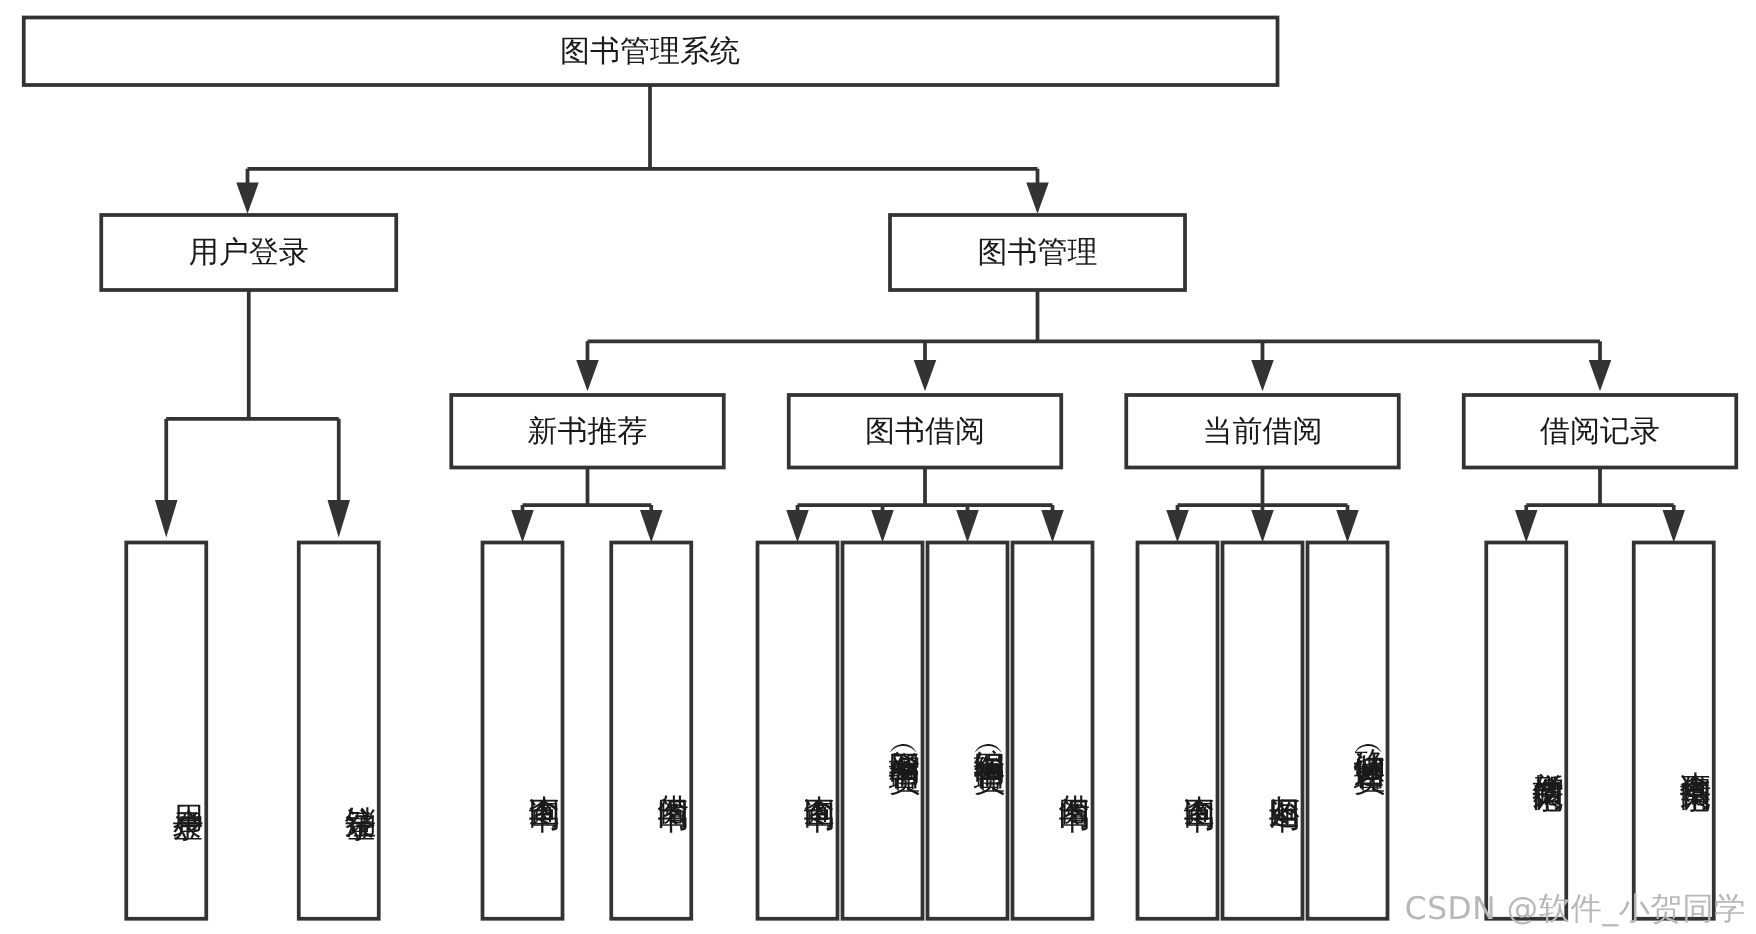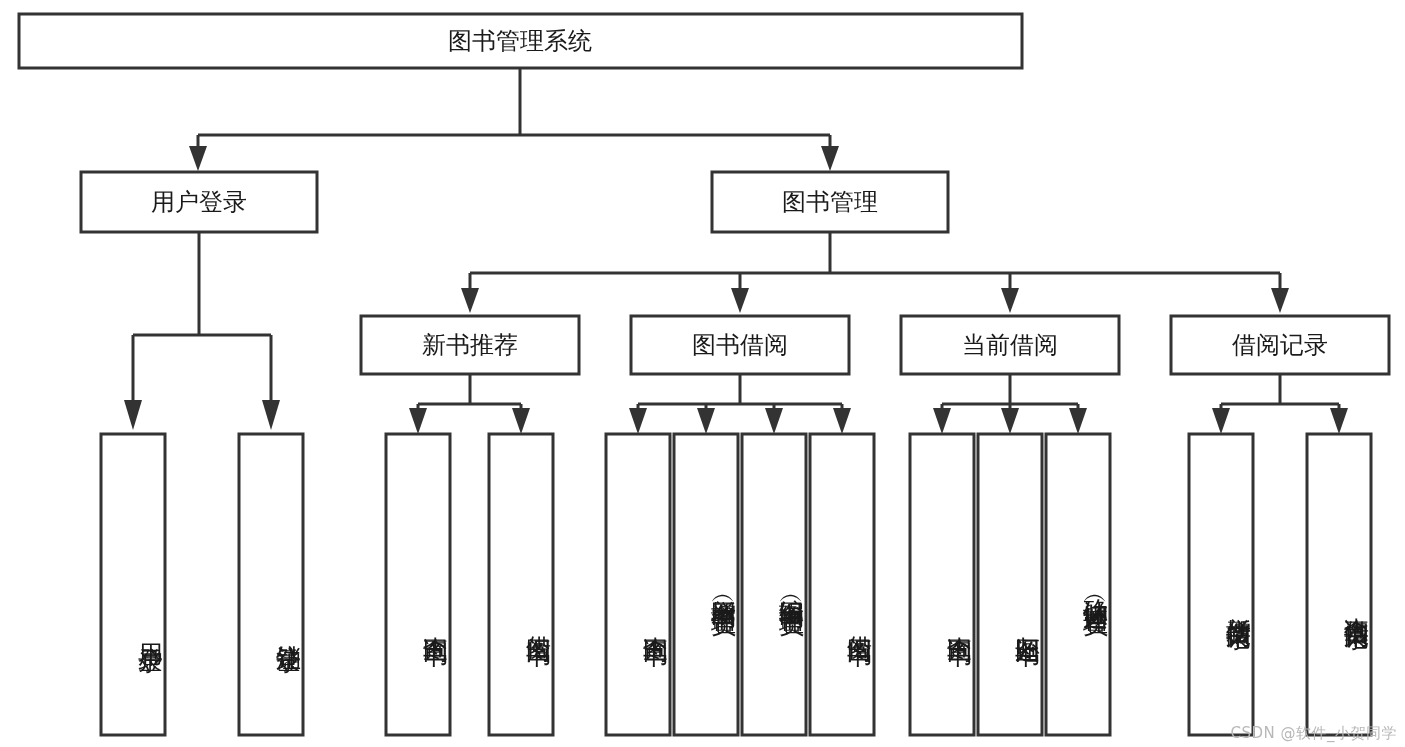--- a/index.html
+++ b/index.html
@@ -63,21 +63,21 @@
     color: #1a1a1a;
     letter-spacing: 2px;
     font-family: "DejaVu Sans", "Liberation Sans", sans-serif;
     white-space: nowrap;
     pointer-events: none;
   }
   .watermark {
     position: absolute;
     right: 8px;
     bottom: 4px;
-    font-size: 15px;
+    font-size: 25px;
     color: #b8b8b8;
     font-family: "DejaVu Sans", "Liberation Sans", sans-serif;
     letter-spacing: 0.5px;
     user-select: none;
   }
 </style>
 </head>
 <body>
 
 <div id="diagram-root">

